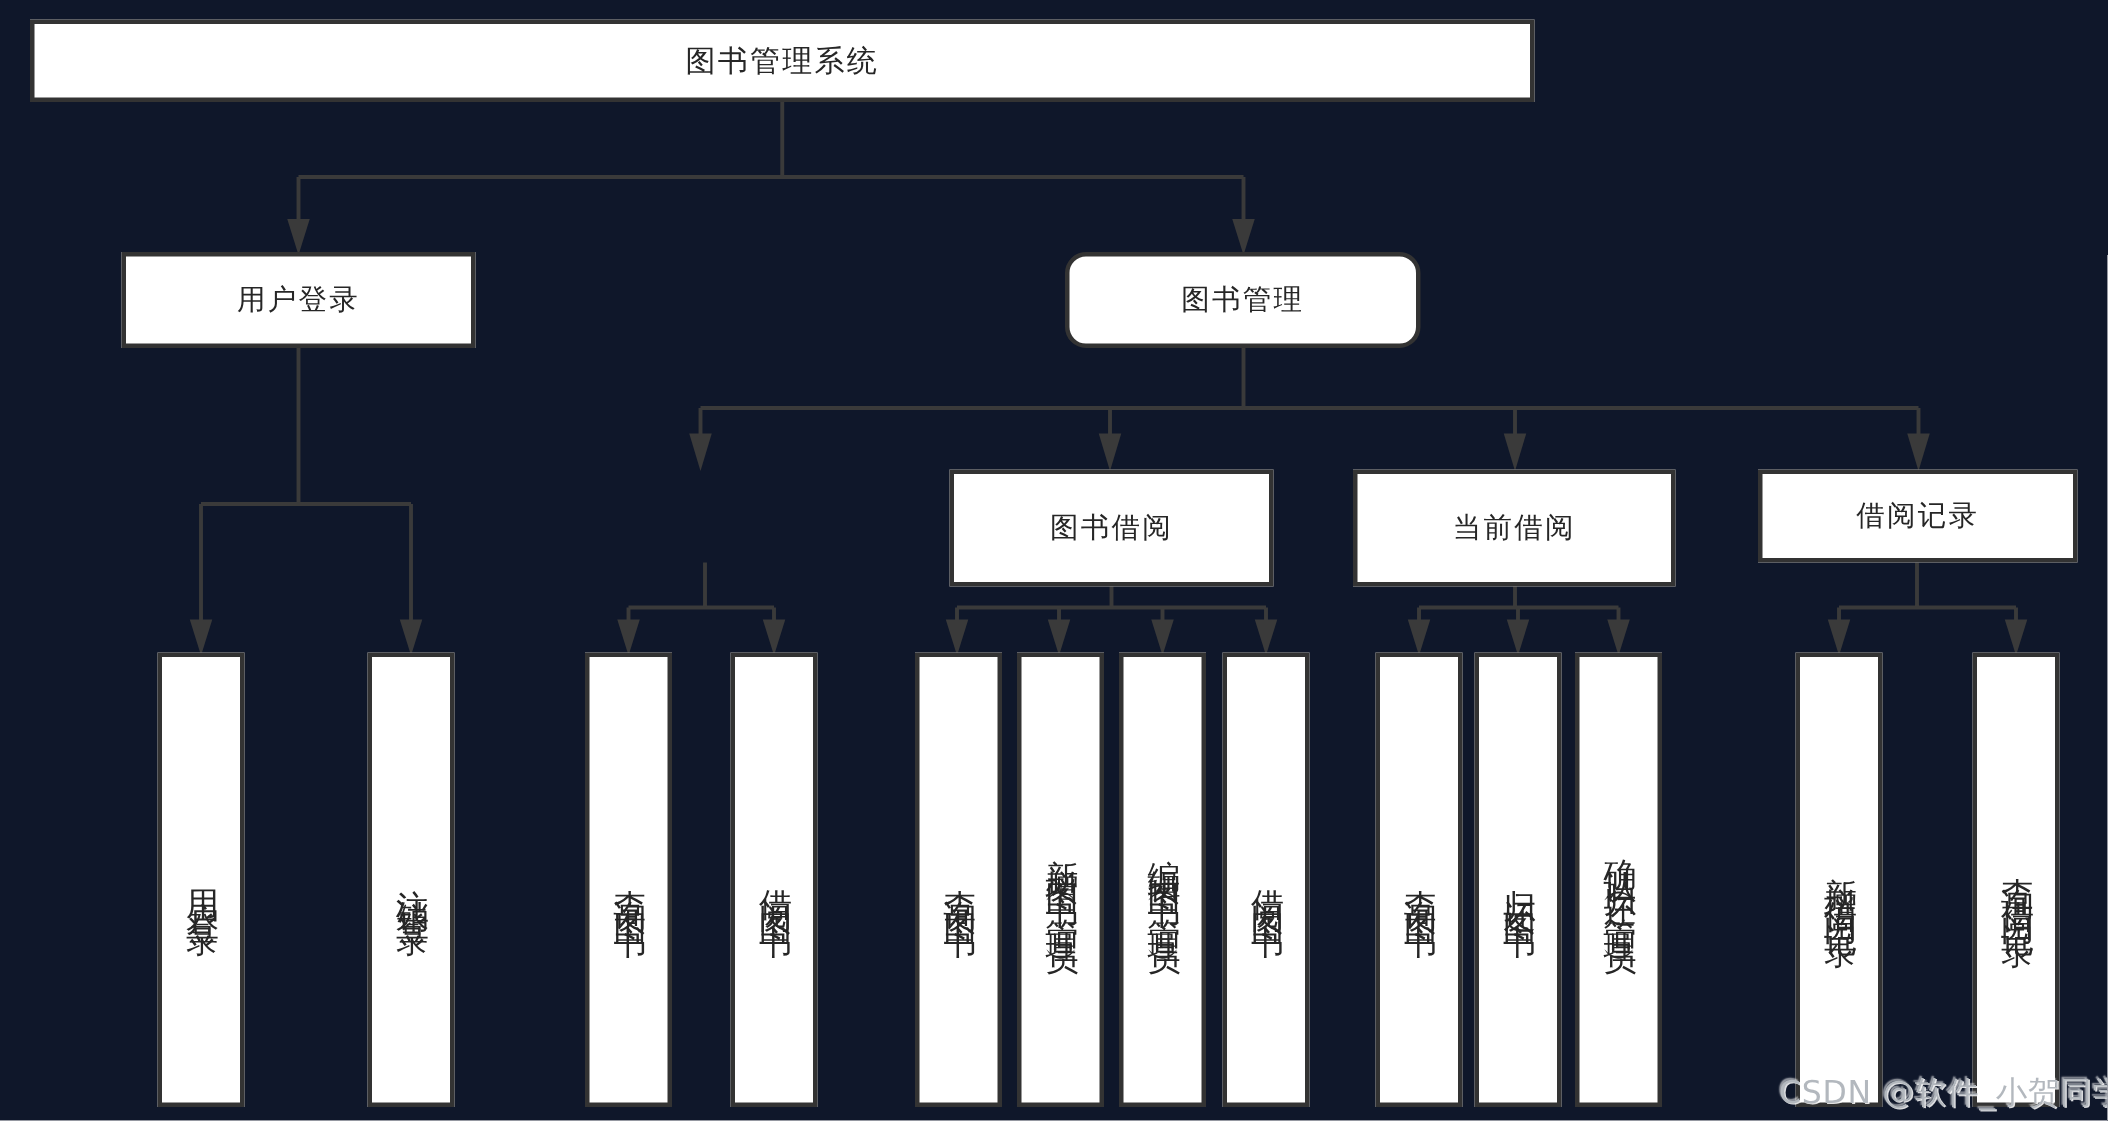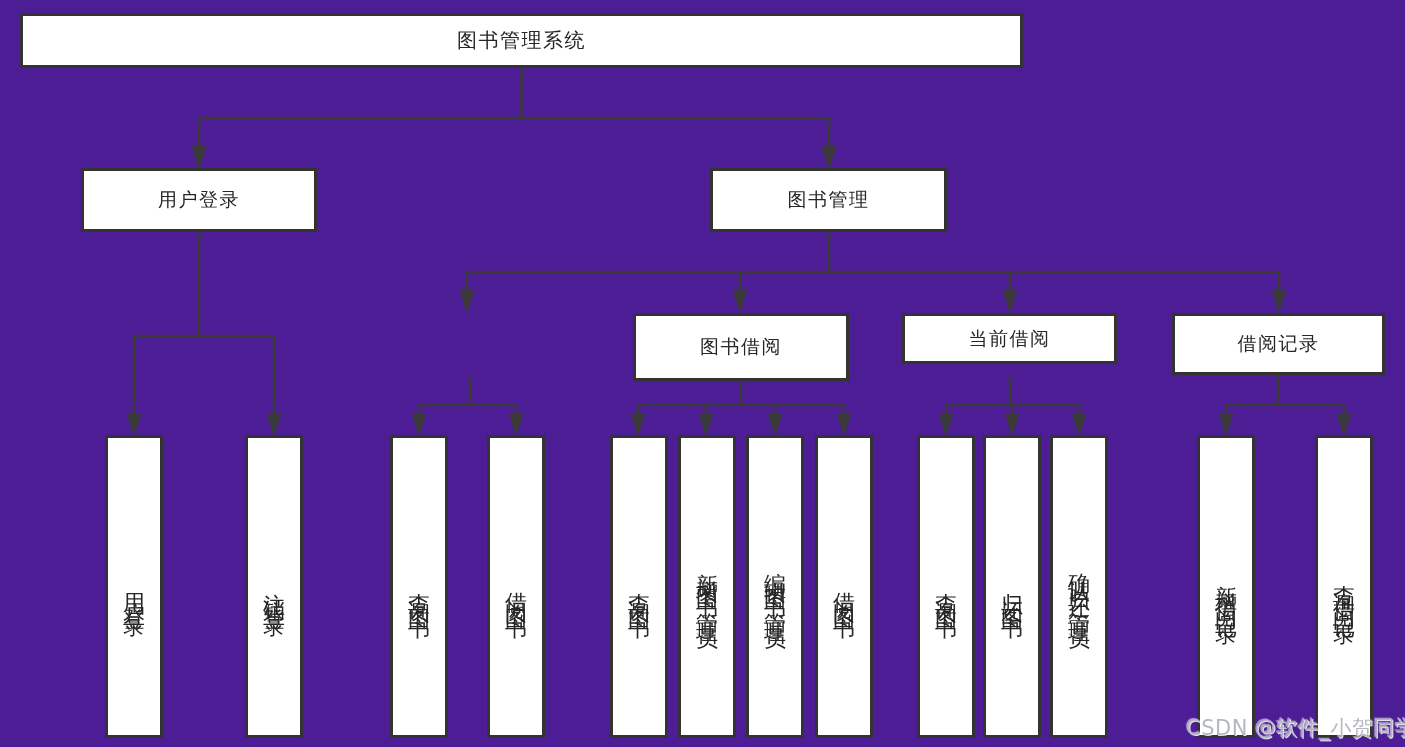--- a/index.html
+++ b/index.html
@@ -1,17 +1,17 @@
 <!DOCTYPE html>
 <html><head>
 <meta charset="utf-8">
 <style>
   html,body { margin:0; padding:0; background:#ffffff; }
   .canvas {
-    position:relative; width:1405px; height:747px; background:#4c1d95;
+    position:relative; width:1405px; height:747px; background:#0f172a;
     font-family:"DejaVu Sans","Liberation Sans",sans-serif;
     color:#262626; overflow:hidden;
   }
   .connectors { position:absolute; left:0; top:0; width:1405px; height:747px; }
   .box {
     position:absolute; background:#ffffff; border:3px solid #333333;
     box-sizing:border-box; display:flex; align-items:center; justify-content:center;
   }
   .h-label { font-size:19px; letter-spacing:1.5px; white-space:nowrap; }
   .root .h-label { font-size:20px; }
@@ -79,28 +79,28 @@
     </g>
   </svg>
 
   <div class="box root" style="left:20px; top:13px; width:1003px; height:55px;">
     <span class="h-label">图书管理系统</span>
   </div>
 
   <div class="box" style="left:81px; top:168px; width:236px; height:64px;">
     <span class="h-label">用户登录</span>
   </div>
-  <div class="box" style="left:710px; top:168px; width:237px; height:64px;">
+  <div class="box" style="left:710px; top:168px; width:237px; height:64px;border-radius:14px;">
     <span class="h-label">图书管理</span>
   </div>
 
-  <div class="box" style="left:633px; top:313px; width:216px; height:68px;">
+  <div class="box" style="left:633px; top:313px; width:216px; height:78px;">
     <span class="h-label">图书借阅</span>
   </div>
-  <div class="box" style="left:902px; top:313px; width:215px; height:51px;">
+  <div class="box" style="left:902px; top:313px; width:215px; height:78px;">
     <span class="h-label">当前借阅</span>
   </div>
   <div class="box" style="left:1172px; top:313px; width:213px; height:62px;">
     <span class="h-label">借阅记录</span>
   </div>
 
   <div class="box" style="left:105px; top:435px; width:58px; height:303px;">
     <span class="v-label">用户登录</span>
   </div>
   <div class="box" style="left:245px; top:435px; width:58px; height:303px;">

